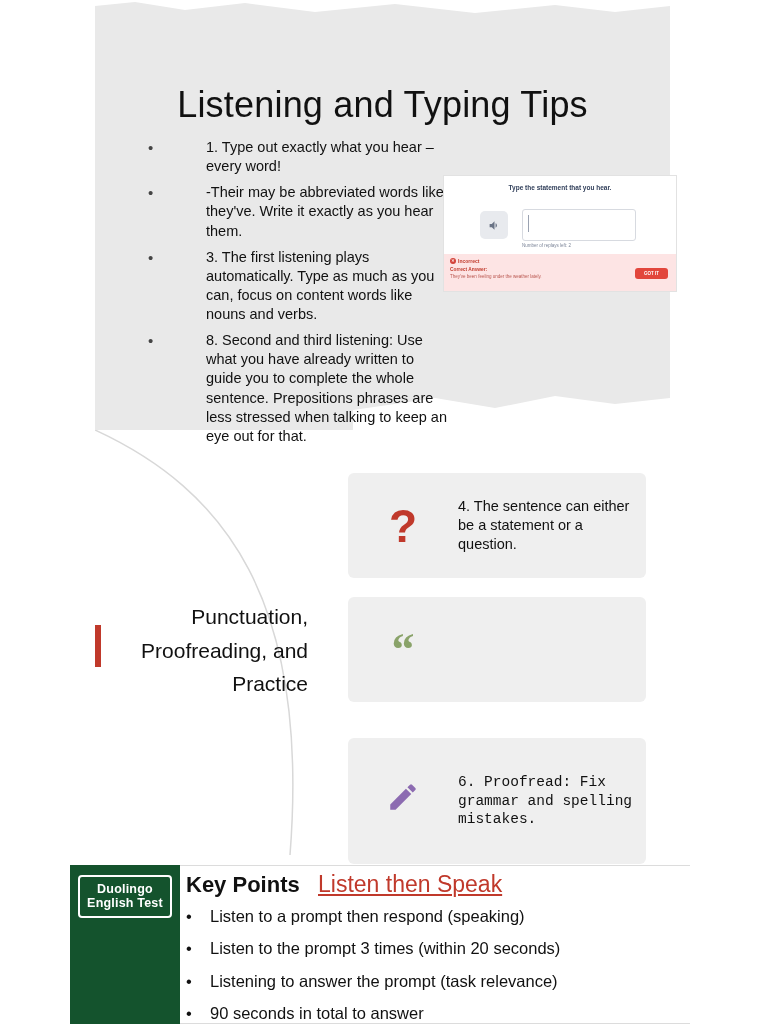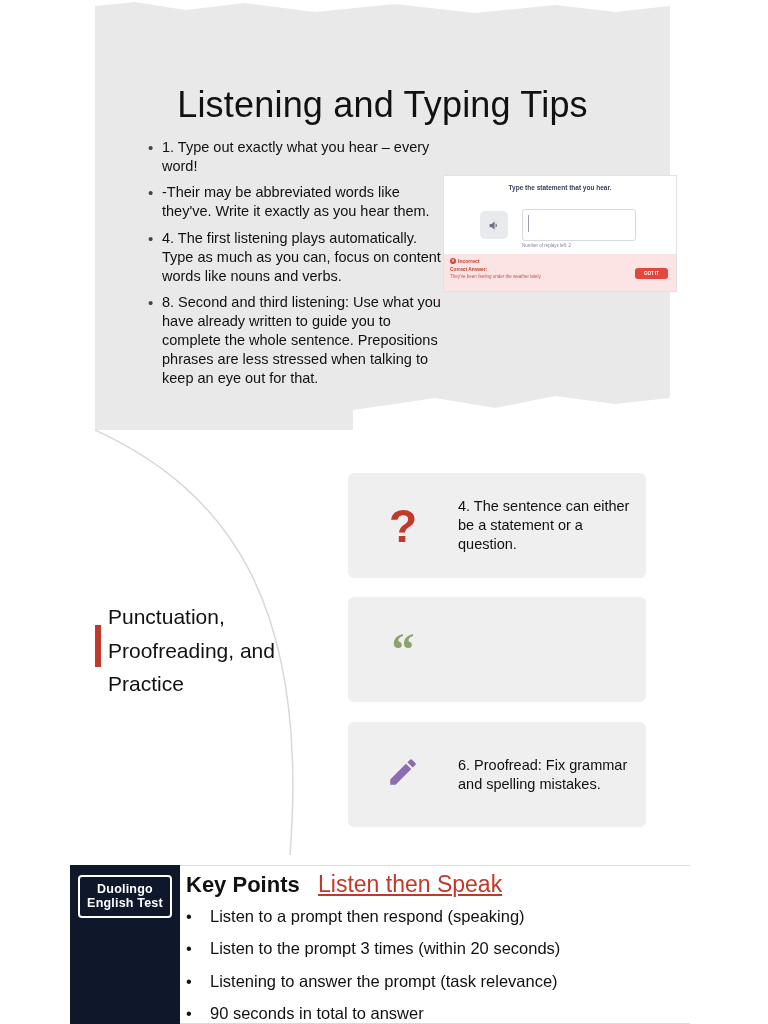--- a/index.html
+++ b/index.html
@@ -67,20 +67,21 @@
   }
   .bullets .dot {
     width: 14px;
     flex: 0 0 14px;
     font-size: 15px;
     line-height: 1.32;
     color: #444;
   }
   .bullets .btext {
     flex: 1;
+    margin-left: 44px;
   }
 
   
   .shot {
     position: absolute;
     left: 443px;
     top: 175px;
     width: 232px;
     height: 115px;
     background: #ffffff;
@@ -200,21 +201,21 @@
     top: 430px;
     width: 230px;
     height: 425px;
   }
 
   .section-title {
     position: absolute;
     left: 108px;
     top: 600px;
     width: 200px;
-    text-align: left;
+    text-align: right;
     font-size: 21px;
     line-height: 1.6;
     color: #111111;
   }
   .section-bar {
     position: absolute;
     left: 95px;
     top: 625px;
     width: 6px;
     height: 42px;
@@ -226,21 +227,21 @@
     position: absolute;
     left: 348px;
     width: 298px;
     background: #efefef;
     border-radius: 6px;
     display: flex;
     align-items: center;
   }
   #card-0 { top: 473px; height: 105px; }
   #card-1 { top: 597px; height: 105px; }
-  #card-2 { top: 722px; height: 105px; }
+  #card-2 { top: 738px; height: 126px; font-family: Liberation Mono, monospace; }
 
   .card-icon {
     width: 110px;
     flex: 0 0 110px;
     text-align: center;
     font-size: 42px;
     font-weight: bold;
     line-height: 1;
   }
   .icon-question { color: #c0392b; font-size: 46px; }
@@ -264,21 +265,21 @@
     border: 1px solid #dcdcdc;
     border-right: none;
     box-sizing: border-box;
   }
   .logo {
     position: absolute;
     left: 70px;
     top: 865px;
     width: 110px;
     height: 159px;
-    background: #0f172a;
+    background: #14532d;
     display: flex;
     align-items: flex-start;
     justify-content: center;
   }
   .logo-box {
     margin-top: 10px;
     border: 2px solid #ffffff;
     border-radius: 4px;
     color: #ffffff;
     font-size: 12.5px;
@@ -336,21 +337,21 @@
   <div class="bullet-row">
     <span class="dot">•</span>
     <span class="btext">1. Type out exactly what you hear – every word!</span>
   </div>
   <div class="bullet-row">
     <span class="dot">•</span>
     <span class="btext">-Their may be abbreviated words like they've. Write it exactly as you hear them.</span>
   </div>
   <div class="bullet-row">
     <span class="dot">•</span>
-    <span class="btext">4. The first listening plays automatically. Type as much as you can, focus on content words like nouns and verbs.</span>
+    <span class="btext">3. The first listening plays automatically. Type as much as you can, focus on content words like nouns and verbs.</span>
   </div>
   <div class="bullet-row">
     <span class="dot">•</span>
     <span class="btext">8. Second and third listening: Use what you have already written to guide you to complete the whole sentence. Prepositions phrases are less stressed when talking to keep an eye out for that.</span>
   </div>
 </div>
 
 <div class="shot">
   <div class="shot-title">Type the statement that you hear.</div>
   <div class="shot-speaker">

